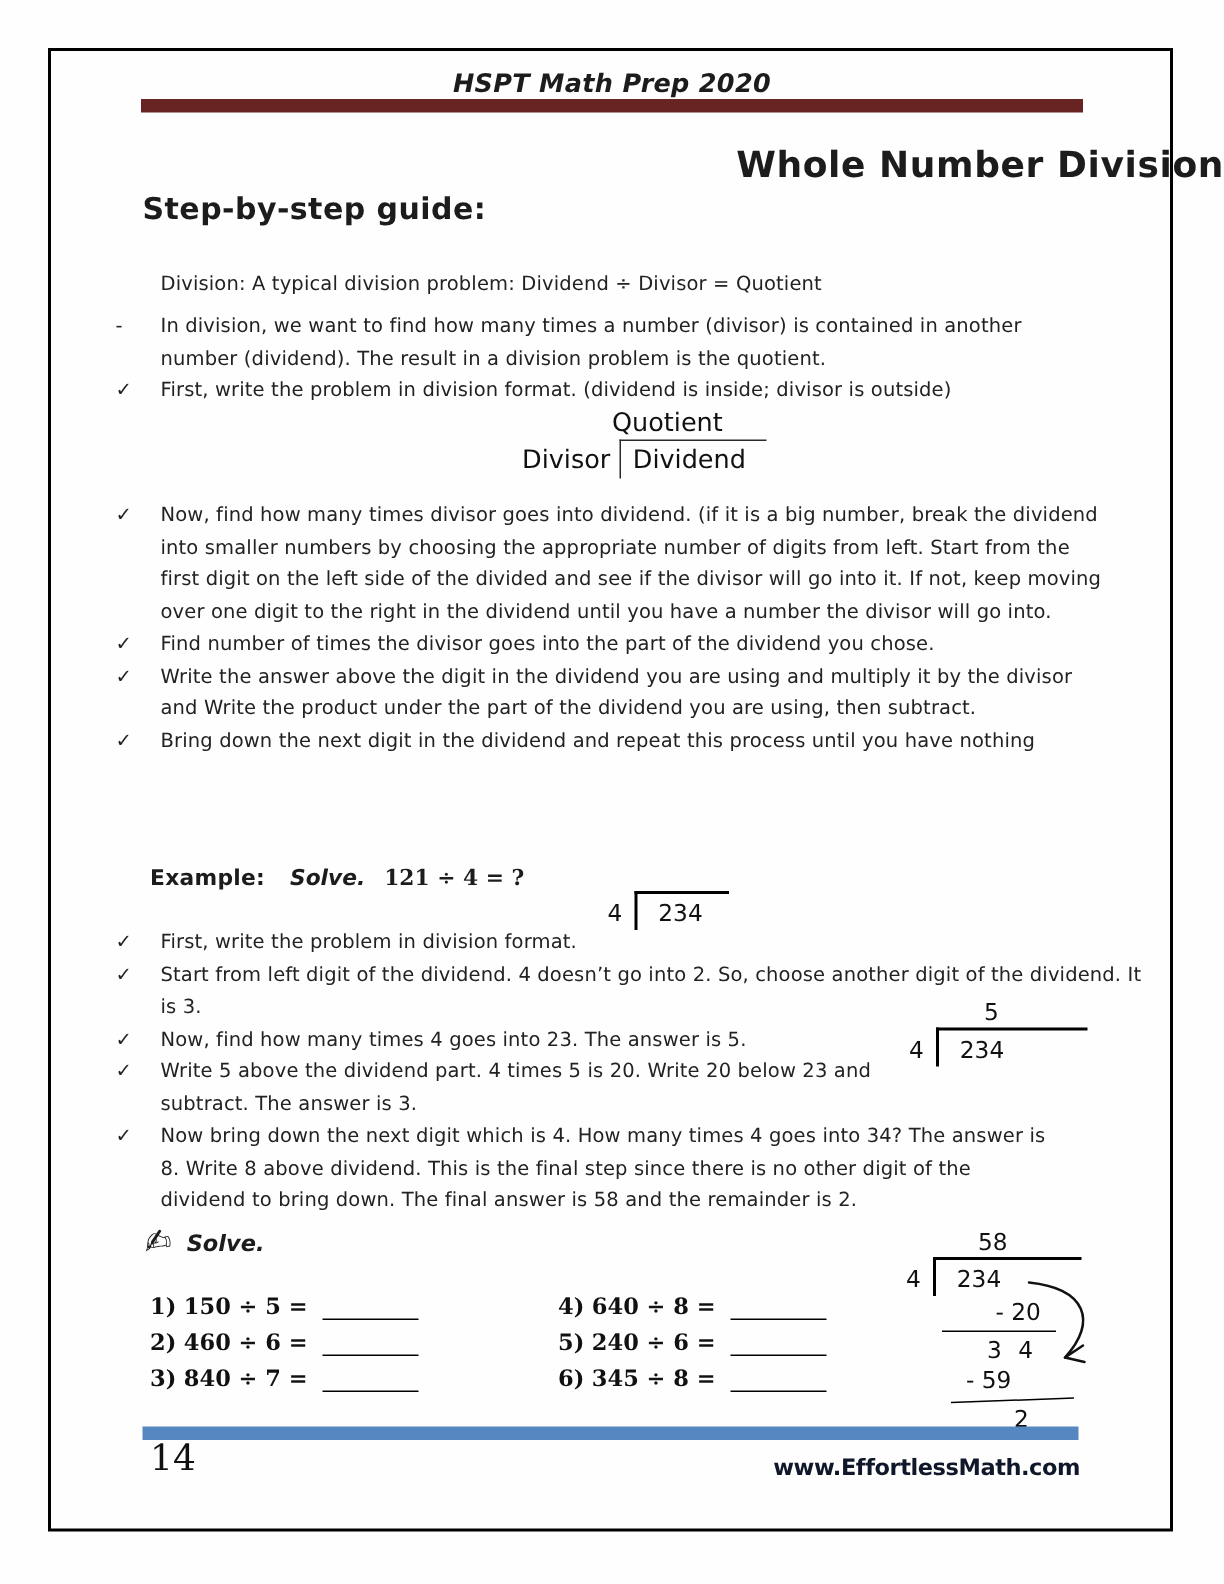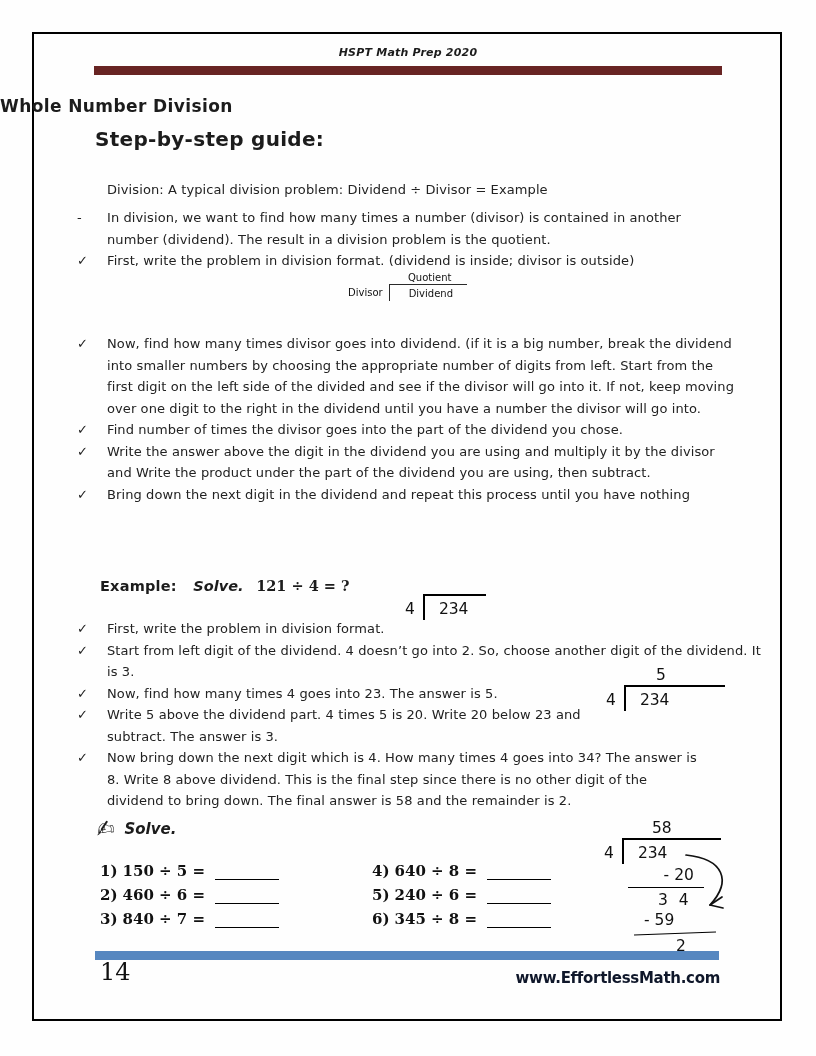--- a/index.html
+++ b/index.html
@@ -1,44 +1,44 @@
 <!DOCTYPE html>
 <html><head>
 <meta charset="utf-8">
 <style>
   * { margin:0; padding:0; box-sizing:border-box; }
   body { background:#fff; font-family:"DejaVu Sans", sans-serif; color:#1c1c1c; }
   .page { position:relative; width:816px; height:1056px; background:#fefefe; overflow:hidden; }
   .frame { position:absolute; left:32px; top:32px; width:750px; height:989px; border:2.5px solid #000; }
 
   .header-title { position:absolute; left:0; top:46px; width:100%; text-align:center;
-    font-size:11px; font-weight:bold; font-style:italic; letter-spacing:.2px; }
+    font-size:17px; font-weight:bold; font-style:italic; letter-spacing:.2px; }
   .band-red { position:absolute; left:94px; top:66px; width:628px; height:9px; }
   .band-blue { position:absolute; left:95px; top:951px; width:624px; height:9px; }
 
-  .page-title { position:absolute; left:0; top:96px; width:100%; text-align:left;
-    font-size:17px; font-weight:bold; letter-spacing:.4px; }
+  .page-title { position:absolute; left:0; top:96px; width:100%; text-align:right;
+    font-size:24px; font-weight:bold; letter-spacing:.4px; }
 
   .guide-head { position:absolute; left:95px; top:127px; font-size:20px; font-weight:bold; letter-spacing:.3px; }
 
   .bodytxt { font-size:13px; line-height:21.5px; letter-spacing:.1px; color:#222; }
   .intro { position:absolute; left:107px; top:179px; width:620px; }
 
   .li { display:flex; align-items:flex-start; }
   .li .marker { flex:0 0 32px; text-align:left; padding-left:2px; }
   .li .txt { flex:1 1 auto; }
 
   .dash-item { position:absolute; left:75px; top:207px; width:655px; }
   .check0 { position:absolute; left:75px; top:250px; width:690px; }
 
-  .diagram { position:absolute; left:348px; top:272px; font-size:10px; color:#111; }
+  .diagram { position:absolute; left:348px; top:272px; font-size:17px; color:#111; }
   .diagram .d-q { margin-left:60px; margin-bottom:1px; }
-  .diagram .d-row { display:flex; align-items:flex-start; }
+  .diagram .d-row { display:flex; align-items:center; }
   .diagram .d-divisor { padding:3px 6px 2px 0; }
-  .diagram .d-brk { border-left:1.6px solid #2a2a2a; border-top:1.6px solid #2a2a2a; padding:3px 14px 2px 19px; }
+  .diagram .d-brk { border-left:1.6px solid #2a2a2a; border-top:1.6px solid #2a2a2a; padding:3px 14px 2px 8px; }
 
   .checks-block { position:absolute; left:75px; top:333px; width:668px; }
   .checks-block .li { margin:0; }
   .cont-line { margin-top:11px; padding-left:32px; }
 
   .example-head { position:absolute; left:100px; top:577px; font-size:14.5px; }
   .example-head .ex-label { font-weight:bold; letter-spacing:.2px; }
   .example-head .ex-solve { font-weight:bold; font-style:italic; margin-left:12px; }
   .example-head .ex-expr { font-family:"DejaVu Serif", serif; font-weight:600; font-size:14.5px; margin-left:8px; }
 
@@ -87,21 +87,21 @@
 <div class="page">
   <div class="frame"></div>
 
   <div class="header-title">HSPT Math Prep 2020</div>
   <div class="band-red" style="background:#682423;"></div>
 
   <div class="page-title">Whole Number Division</div>
 
   <div class="guide-head">Step-by-step guide:</div>
 
-  <div class="intro bodytxt">Division: A typical division problem: Dividend ÷ Divisor = Example</div>
+  <div class="intro bodytxt">Division: A typical division problem: Dividend ÷ Divisor = Quotient</div>
 
   <div class="dash-item bodytxt li">
     <span class="marker">-</span>
     <span class="txt">In division, we want to find how many times a number (divisor) is contained in another number (dividend). The result in a division problem is the quotient.</span>
   </div>
 
   <div class="check0 bodytxt li">
     <span class="marker">✓</span>
     <span class="txt">First, write the problem in division format. (dividend is inside; divisor is outside)</span>
   </div>

